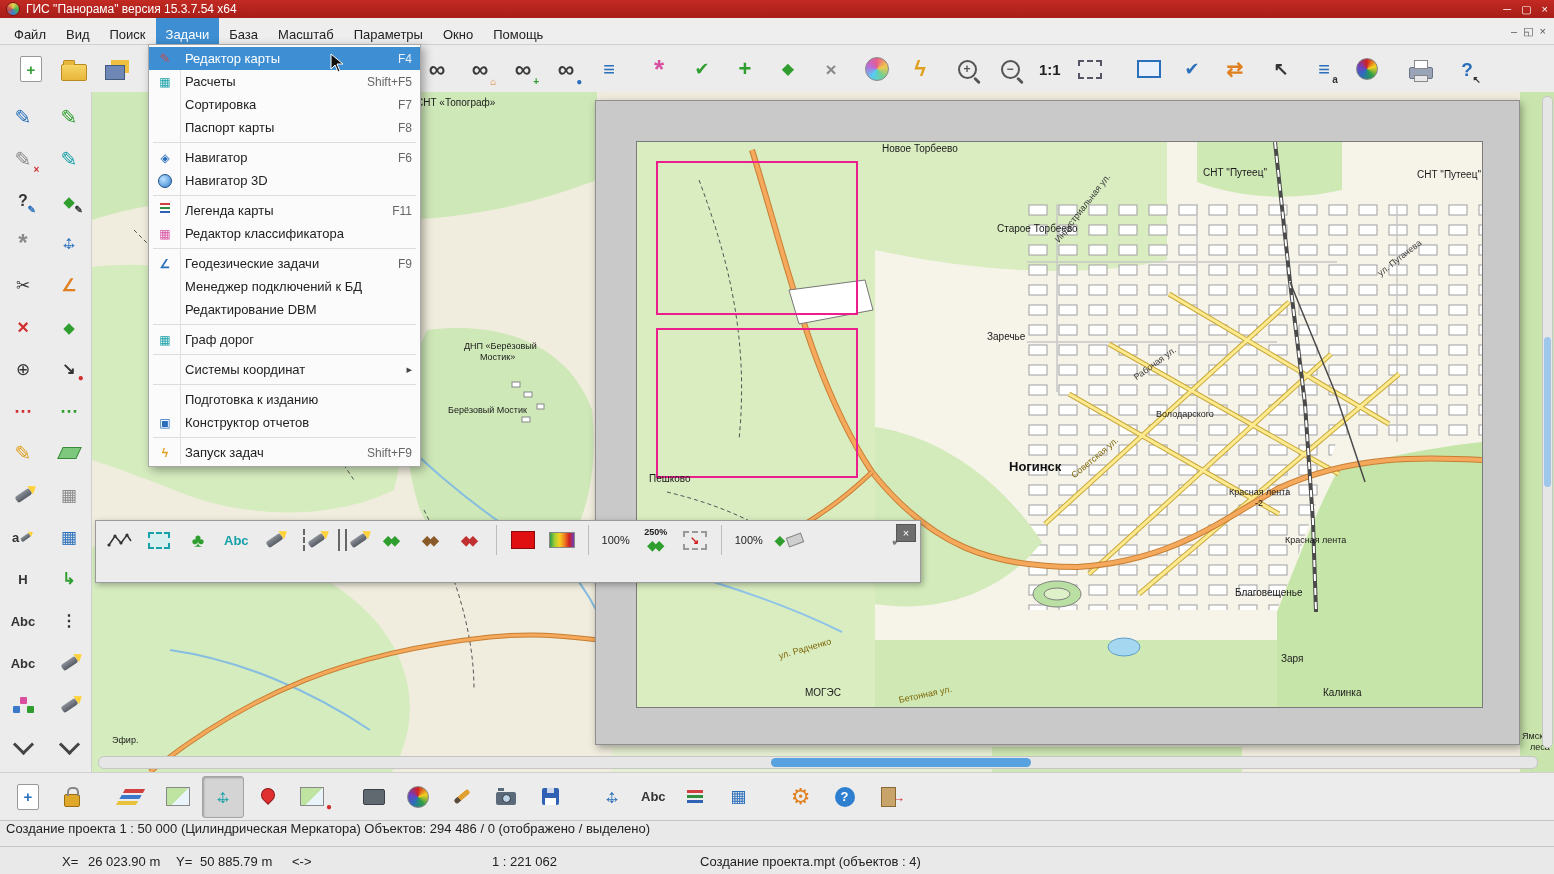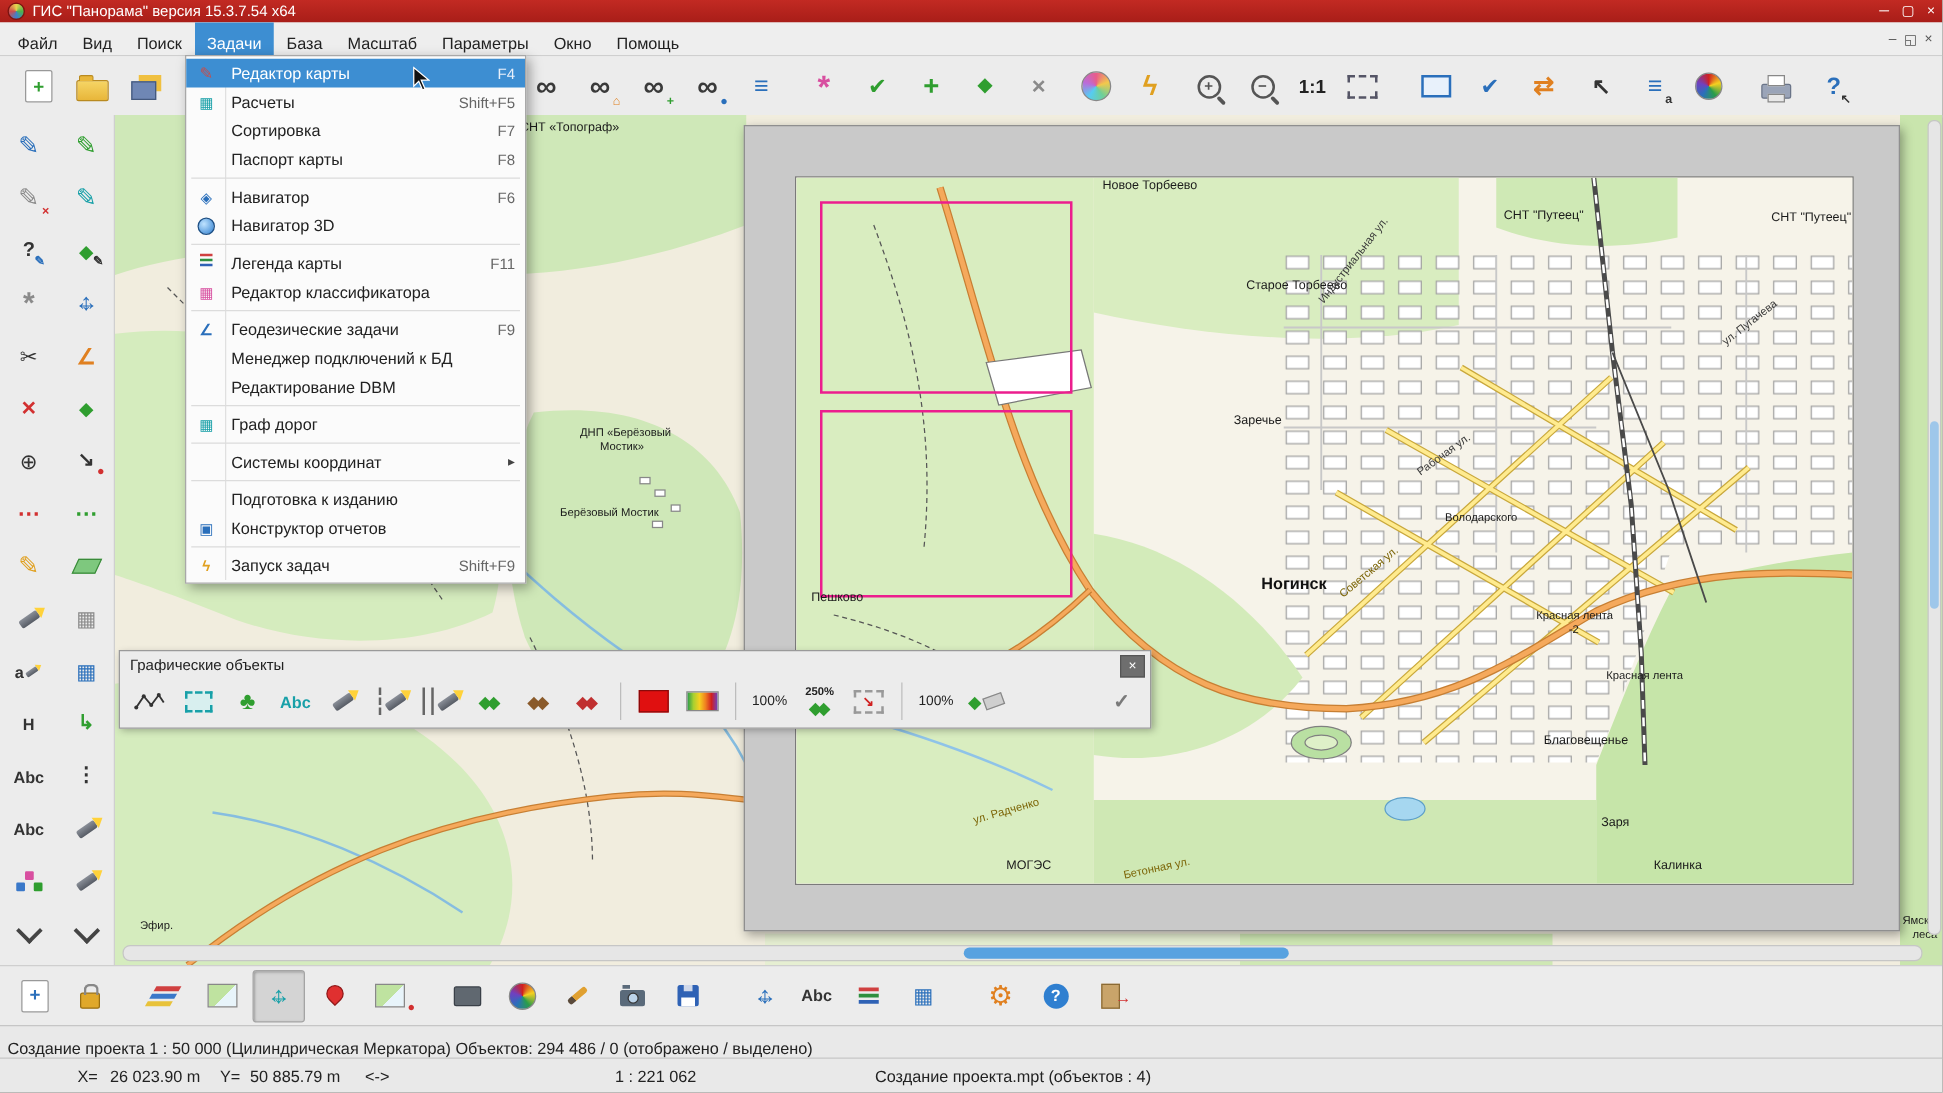--- a/index.html
+++ b/index.html
@@ -166,21 +166,21 @@
   .m-item.hl .mi-short{color:#e8f0fa;}
   .mi-sub{margin-left:6px;color:#444;font-size:11px;}
   .m-sep{height:1px;background:#dcdcdc;margin:3px 4px;position:relative;z-index:1;}
   
   #bottom-toolbar{position:absolute;left:0;top:772px;width:1554px;height:48px;background:#ececec;
                   border-top:1px solid #cfcfcf;display:flex;align-items:center;gap:4px;
                   padding-left:8px;box-sizing:border-box;}
   #bottom-toolbar .tsep{width:14px;}
   .statusbar{position:absolute;left:0;width:1554px;background:#e9e9e9;border-top:1px solid #c6c6c6;
              font-size:13px;color:#222;box-sizing:border-box;}
-  .sb1{top:820px;height:26px;display:flex;align-items:flex-end;padding-left:6px;}
+  .sb1{top:820px;height:26px;display:flex;align-items:flex-start;padding-left:6px;}
   .sb2{top:846px;height:28px;}
   .s2{position:absolute;top:50%;transform:translateY(-50%);white-space:nowrap;}
   .cursor{position:absolute;left:330px;top:53px;z-index:100;pointer-events:none;}
 </style>
 </head>
 <body>
 
 <div class="app">
 
   <div class="titlebar">
@@ -636,21 +636,20 @@
             <span class="mlabel" style="left: 644px; top: 512px;">Заря</span>
             <span class="mlabel" style="left: 686px; top: 546px;">Калинка</span>
             <span class="mlabel street" style="left: 142px; top: 510px; transform: rotate(-16deg); transform-origin: left center;">ул. Радченко</span>
             <span class="mlabel" style="left: 168px; top: 546px;">МОГЭС</span>
             <span class="mlabel street" style="left: 262px; top: 554px; transform: rotate(-12deg); transform-origin: left center;">Бетонная ул.</span>
           </div>
       </div>
     </div>
 
     <div class="gpanel">
-      <div class="gp-title">Графические объекты</div>
       <div class="gp-close">
           <span>×</span>
         </div>
       <div id="gp-row" class="gp-row">
 
       <div class="tbtn sz36">
             <span class="icwrap">
               <svg width="26" height="18" viewBox="0 0 26 18">
                 <polyline points="2,14 8,5 14,12 20,4 24,10" fill="none" stroke="#333" stroke-width="1.5"></polyline>
                 <circle cx="2" cy="14" r="1.6" fill="#333"></circle>

